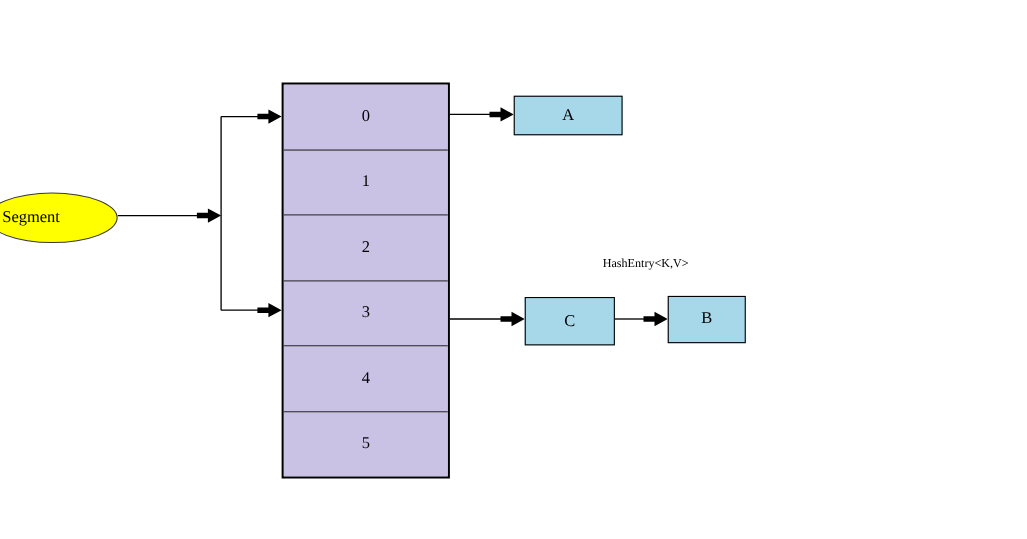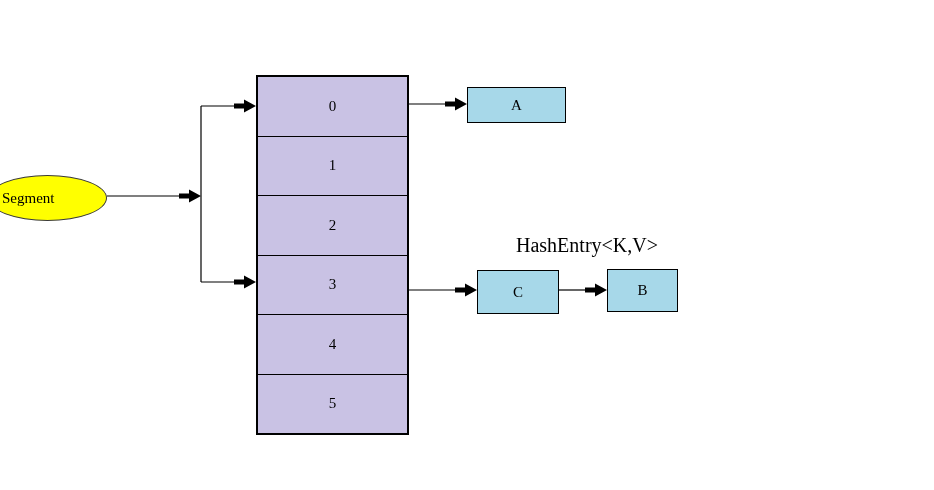--- a/index.html
+++ b/index.html
@@ -59,21 +59,21 @@
     font-size: 15px;
   }
   .node-a { left: 467px; top: 87px;  width: 99px; height: 36px; }
   .node-c { left: 477px; top: 270px; width: 82px; height: 44px; }
   .node-b { left: 607px; top: 269px; width: 71px; height: 43px; }
   .caption {
     position: absolute;
     left: 506px; top: 234px;
     width: 162px;
     text-align: center;
-    font-size: 20px;
+    font-size: 11px;
   }
 </style>
 </head>
 <body>
 
 <div class="canvas">
 
   <svg class="connector-layer" width="934" height="490" viewBox="0 0 934 490" xmlns="http://www.w3.org/2000/svg">
     <g stroke="#000000" fill="#000000">
       <line x1="107" y1="196" x2="181" y2="196" stroke-width="1.2"></line>

